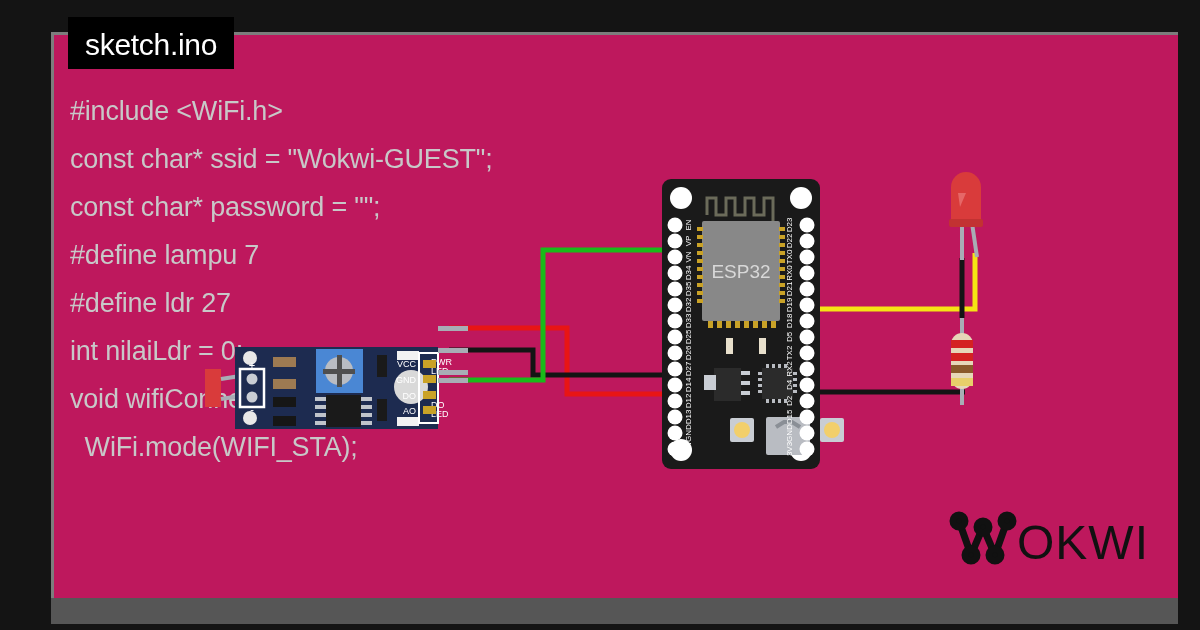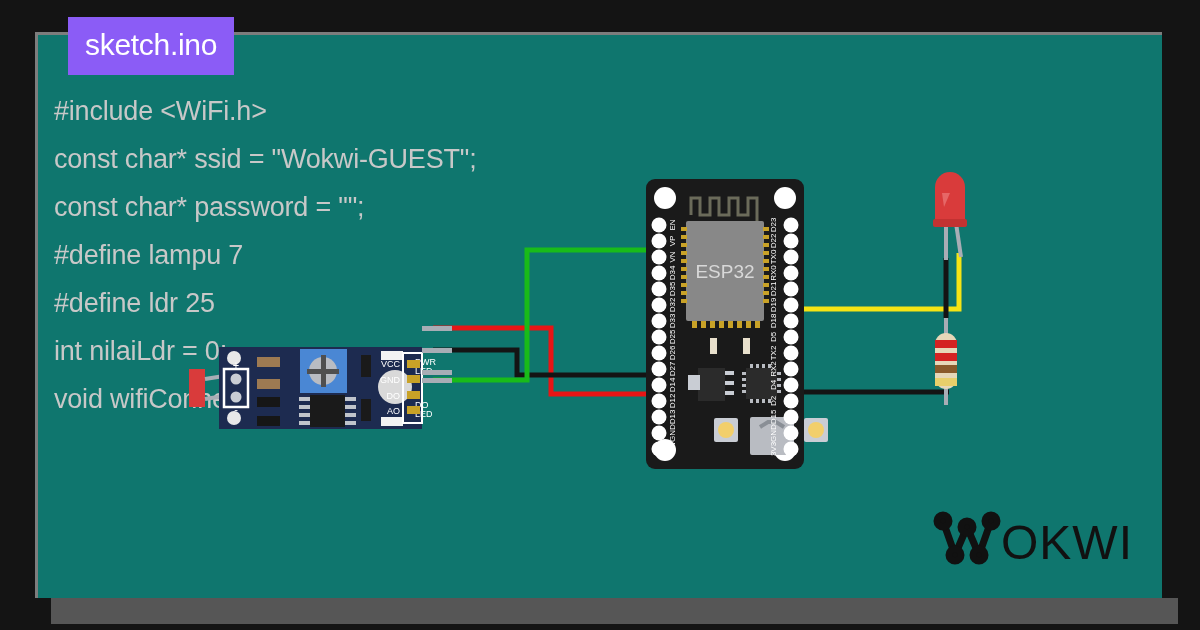--- a/index.html
+++ b/index.html
@@ -5,23 +5,23 @@
   * { margin:0; padding:0; box-sizing:border-box; }
   html,body { width:1200px; height:630px; overflow:hidden; }
   body {
     background:#141414;
     font-family:"Liberation Sans", sans-serif;
     position:relative;
   }
 
   
   #app-frame {
-    position:absolute; left:35px; top:32px;
+    position:absolute; left:51px; top:32px;
     width:1127px; height:566px;
-    background:#0f766e;
+    background:#be185d;
     border-left:3px solid #7d7d7d;
     border-top:3px solid #7d7d7d;
   }
 
   
   #code-pane {
     position:absolute; left:0; top:0; width:100%; height:100%;
     padding:52px 0 0 16px;
     overflow:hidden;
     pointer-events:none;
@@ -31,25 +31,25 @@
     font-size:27px;
     line-height:48px;
     color:#c8c8c8;
     white-space:pre;
     letter-spacing:-0.2px;
   }
 
   
   #file-tab {
     position:absolute; left:68px; top:17px;
-    background:#8b5cf6;
+    background:#000000;
     color:#ffffff;
     font-size:30px;
     line-height:1;
-    padding:13px 17px 15px 17px;
+    padding:13px 17px 9px 17px;
     z-index:40;
     letter-spacing:-0.3px;
   }
 
   
   #serial-bar {
     position:absolute; left:51px; top:598px;
     width:1127px; height:26px;
     background:#565656;
     z-index:45;
@@ -65,25 +65,26 @@
 <body>
 
 <div id="app-frame">
 
   <div id="code-pane">
     <div class="code-line">#include &lt;WiFi.h&gt;</div>
     <div class="code-line">const char* ssid = "Wokwi-GUEST";</div>
     <div class="code-line">const char* password = "";</div>
     <div class="code-line"></div>
     <div class="code-line">#define lampu 7</div>
-    <div class="code-line">#define ldr 25</div>
+    <div class="code-line">#define ldr 27</div>
     <div class="code-line">int nilaiLdr = 0;</div>
     <div class="code-line"></div>
     <div class="code-line"></div>
     <div class="code-line">void wifiConnect() {</div>
+    <div class="code-line">  WiFi.mode(WIFI_STA);</div>
   </div>
 
   <svg id="diagram" viewBox="0 0 1127 566">
 
     <g>
       <path d="M 395 293 L 513 293 L 513 359 L 614 359" fill="none" stroke="#e81515" stroke-width="5"></path>
     </g>
     <g>
       <path d="M 395 315 L 479 315 L 479 340 L 614 340" fill="none" stroke="#141414" stroke-width="5"></path>
     </g>

